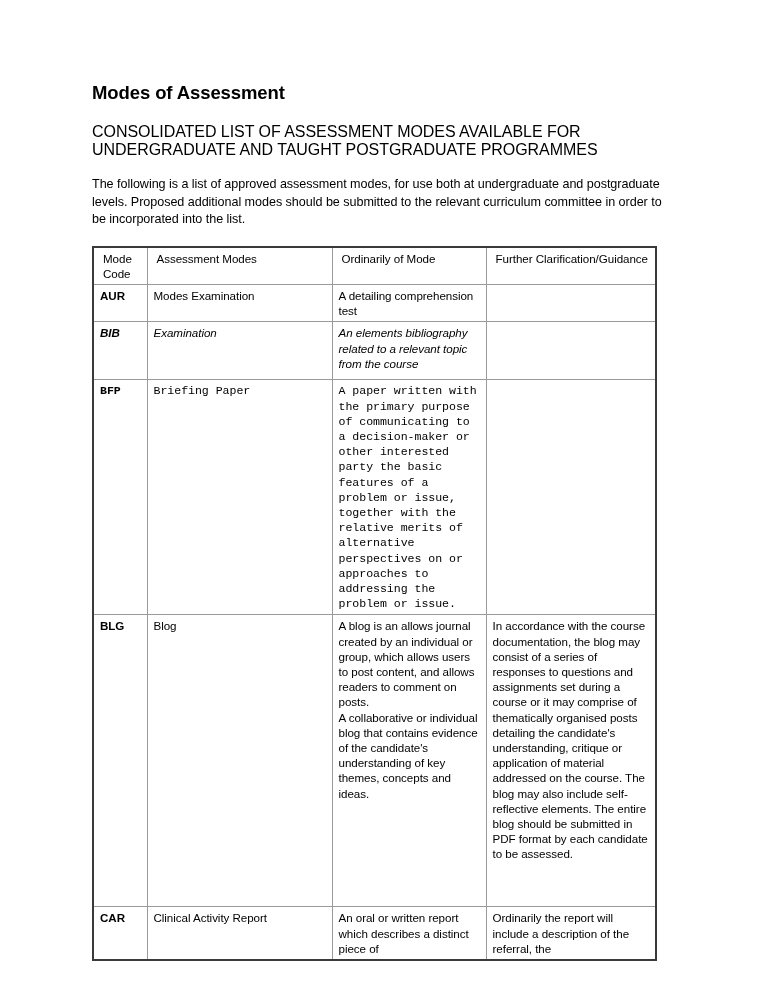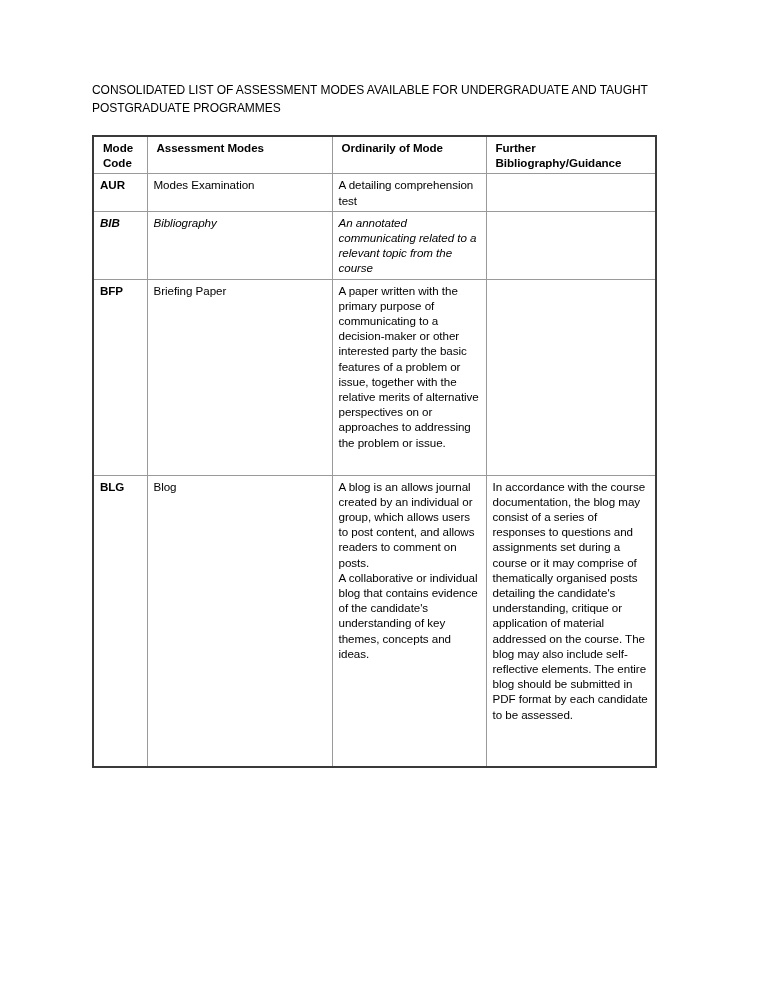--- a/index.html
+++ b/index.html
@@ -25,21 +25,21 @@
     padding: 82px 90px 0 92px;
   }
   .doc-title {
     font-size: 18.5px;
     font-weight: bold;
     line-height: 22px;
     margin: 0 0 19px 0;
     letter-spacing: -0.1px;
   }
   .subtitle {
-    font-size: 12px;
+    font-size: 16px;
     line-height: 17.5px;
     margin: 0 0 18px 0;
     max-width: 585px;
     letter-spacing: -0.05px;
   }
   .intro {
     font-size: 12.6px;
     line-height: 17.5px;
     margin: 0 0 17px 0;
     max-width: 570px;
@@ -60,77 +60,79 @@
   table.modes td {
     border: 1px solid #9a9a9a;
     vertical-align: top;
     padding: 3px 5px 3px 6px;
     font-size: 11.6px;
     line-height: 15.2px;
     letter-spacing: -0.05px;
     text-align: left;
   }
   table.modes th {
-    font-weight: bold;
+    font-weight: normal;
     padding-left: 9px;
   }
   td.code {
     font-weight: bold;
     margin-left: 10px;
   }
   .cell-text {
     white-space: pre-line;
     display: block;
   }
-  .tall-bfp { height: 196px; }
+  .tall-bfp { height: 196px; font-family: Liberation Mono, monospace; }
   .tall-blg { height: 292px; }
   .tall-bib { height: 58px; font-style: italic; }
   .tall-aur { height: 26px; }
   .tall-car { height: 40px; }
 </style>
 </head>
 <body>
 
 <div class="page">
 
+  <h1 class="doc-title">Modes of Assessment</h1>
 
   <p class="subtitle">CONSOLIDATED LIST OF ASSESSMENT MODES AVAILABLE FOR UNDERGRADUATE AND TAUGHT POSTGRADUATE PROGRAMMES</p>
 
+  <p class="intro">The following is a list of approved assessment modes, for use both at undergraduate and postgraduate levels. Proposed additional modes should be submitted to the relevant curriculum committee in order to be incorporated into the list.</p>
 
   <table class="modes">
     <colgroup>
       <col class="c1">
         <col class="c2">
         <col class="c3">
         <col class="c4">
     </colgroup>
     <thead>
       <tr>
         <th>Mode Code</th>
         <th>Assessment Modes</th>
         <th>Ordinarily of Mode</th>
-        <th>Further Bibliography/Guidance</th>
+        <th>Further Clarification/Guidance</th>
       </tr>
     </thead>
     <tbody>
       <tr class="tall-aur">
         <td class="code">AUR</td>
         <td>Modes Examination</td>
         <td>
             <span class="cell-text">A detailing comprehension test</span>
           </td>
         <td>
             <span class="cell-text"></span>
           </td>
       </tr>
       <tr class="tall-bib">
         <td class="code">BIB</td>
-        <td>Bibliography</td>
+        <td>Examination</td>
         <td>
-            <span class="cell-text">An annotated communicating related to a relevant topic from the course</span>
+            <span class="cell-text">An elements bibliography related to a relevant topic from the course</span>
           </td>
         <td>
             <span class="cell-text"></span>
           </td>
       </tr>
       <tr class="tall-bfp">
         <td class="code">BFP</td>
         <td>Briefing Paper</td>
         <td>
             <span class="cell-text">A paper written with the primary purpose of communicating to a decision-maker or other interested party the basic features of a problem or issue, together with the relative merits of alternative perspectives on or approaches to addressing the problem or issue.</span>
@@ -143,16 +145,26 @@
         <td class="code">BLG</td>
         <td>Blog</td>
         <td>
             <span class="cell-text">A blog is an allows journal created by an individual or group, which allows users to post content, and allows readers to comment on posts.
 A collaborative or individual blog that contains evidence of the candidate's understanding of key themes, concepts and ideas.</span>
           </td>
         <td>
             <span class="cell-text">In accordance with the course documentation, the blog may consist of a series of responses to questions and assignments set during a course or it may comprise of thematically organised posts detailing the candidate's understanding, critique or application of material addressed on the course. The blog may also include self-reflective elements. The entire blog should be submitted in PDF format by each candidate to be assessed.</span>
           </td>
       </tr>
+      <tr class="tall-car">
+        <td class="code">CAR</td>
+        <td>Clinical Activity Report</td>
+        <td>
+            <span class="cell-text">An oral or written report which describes a distinct piece of</span>
+          </td>
+        <td>
+            <span class="cell-text">Ordinarily the report will include a description of the referral, the</span>
+          </td>
+      </tr>
     </tbody>
   </table>
 
 </div>
 
 </body></html>

